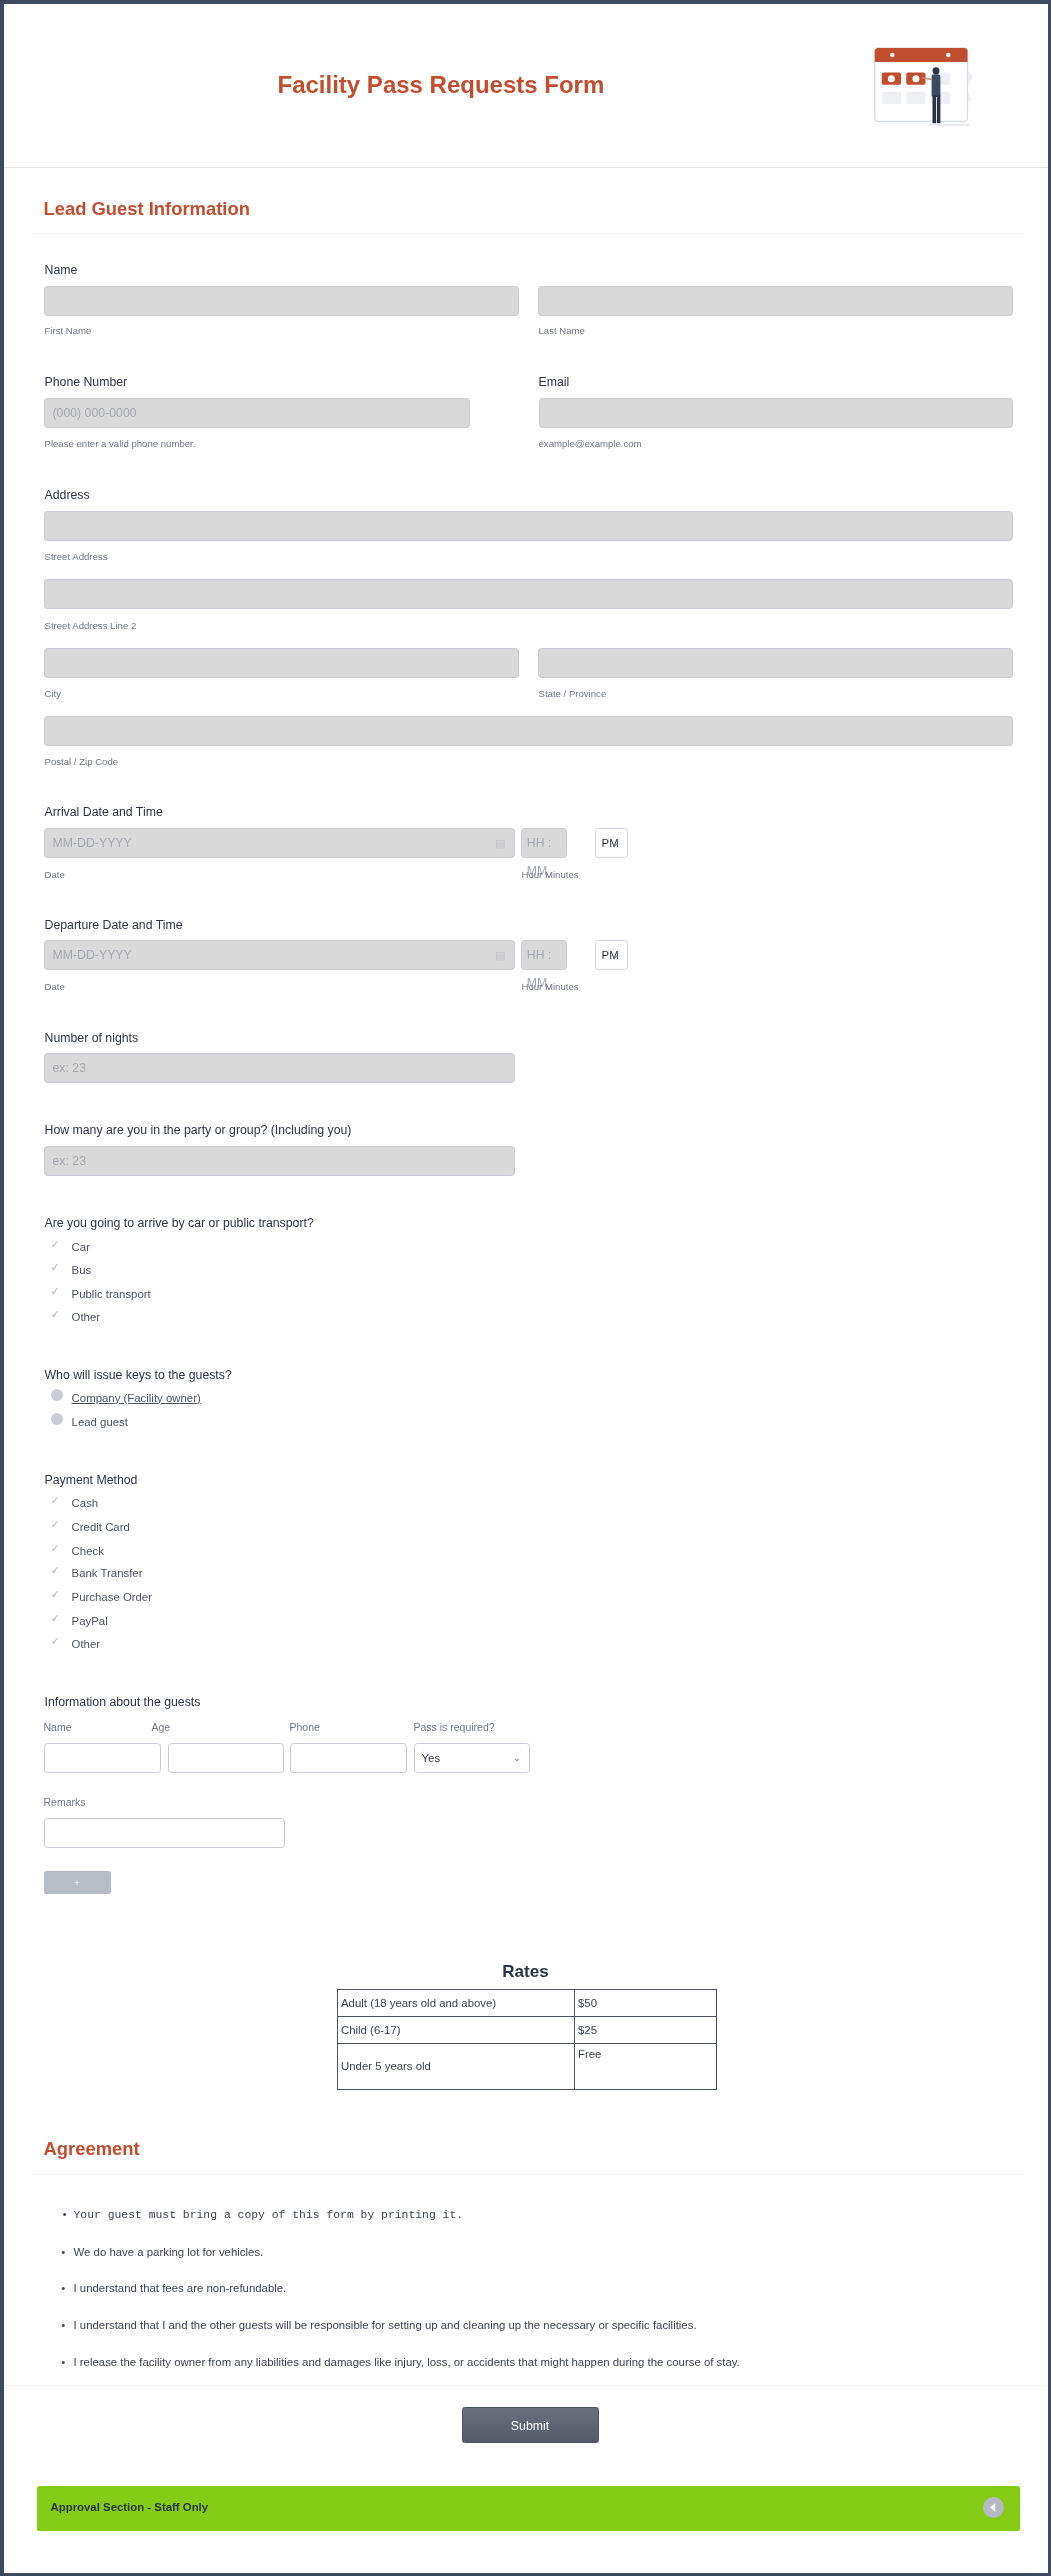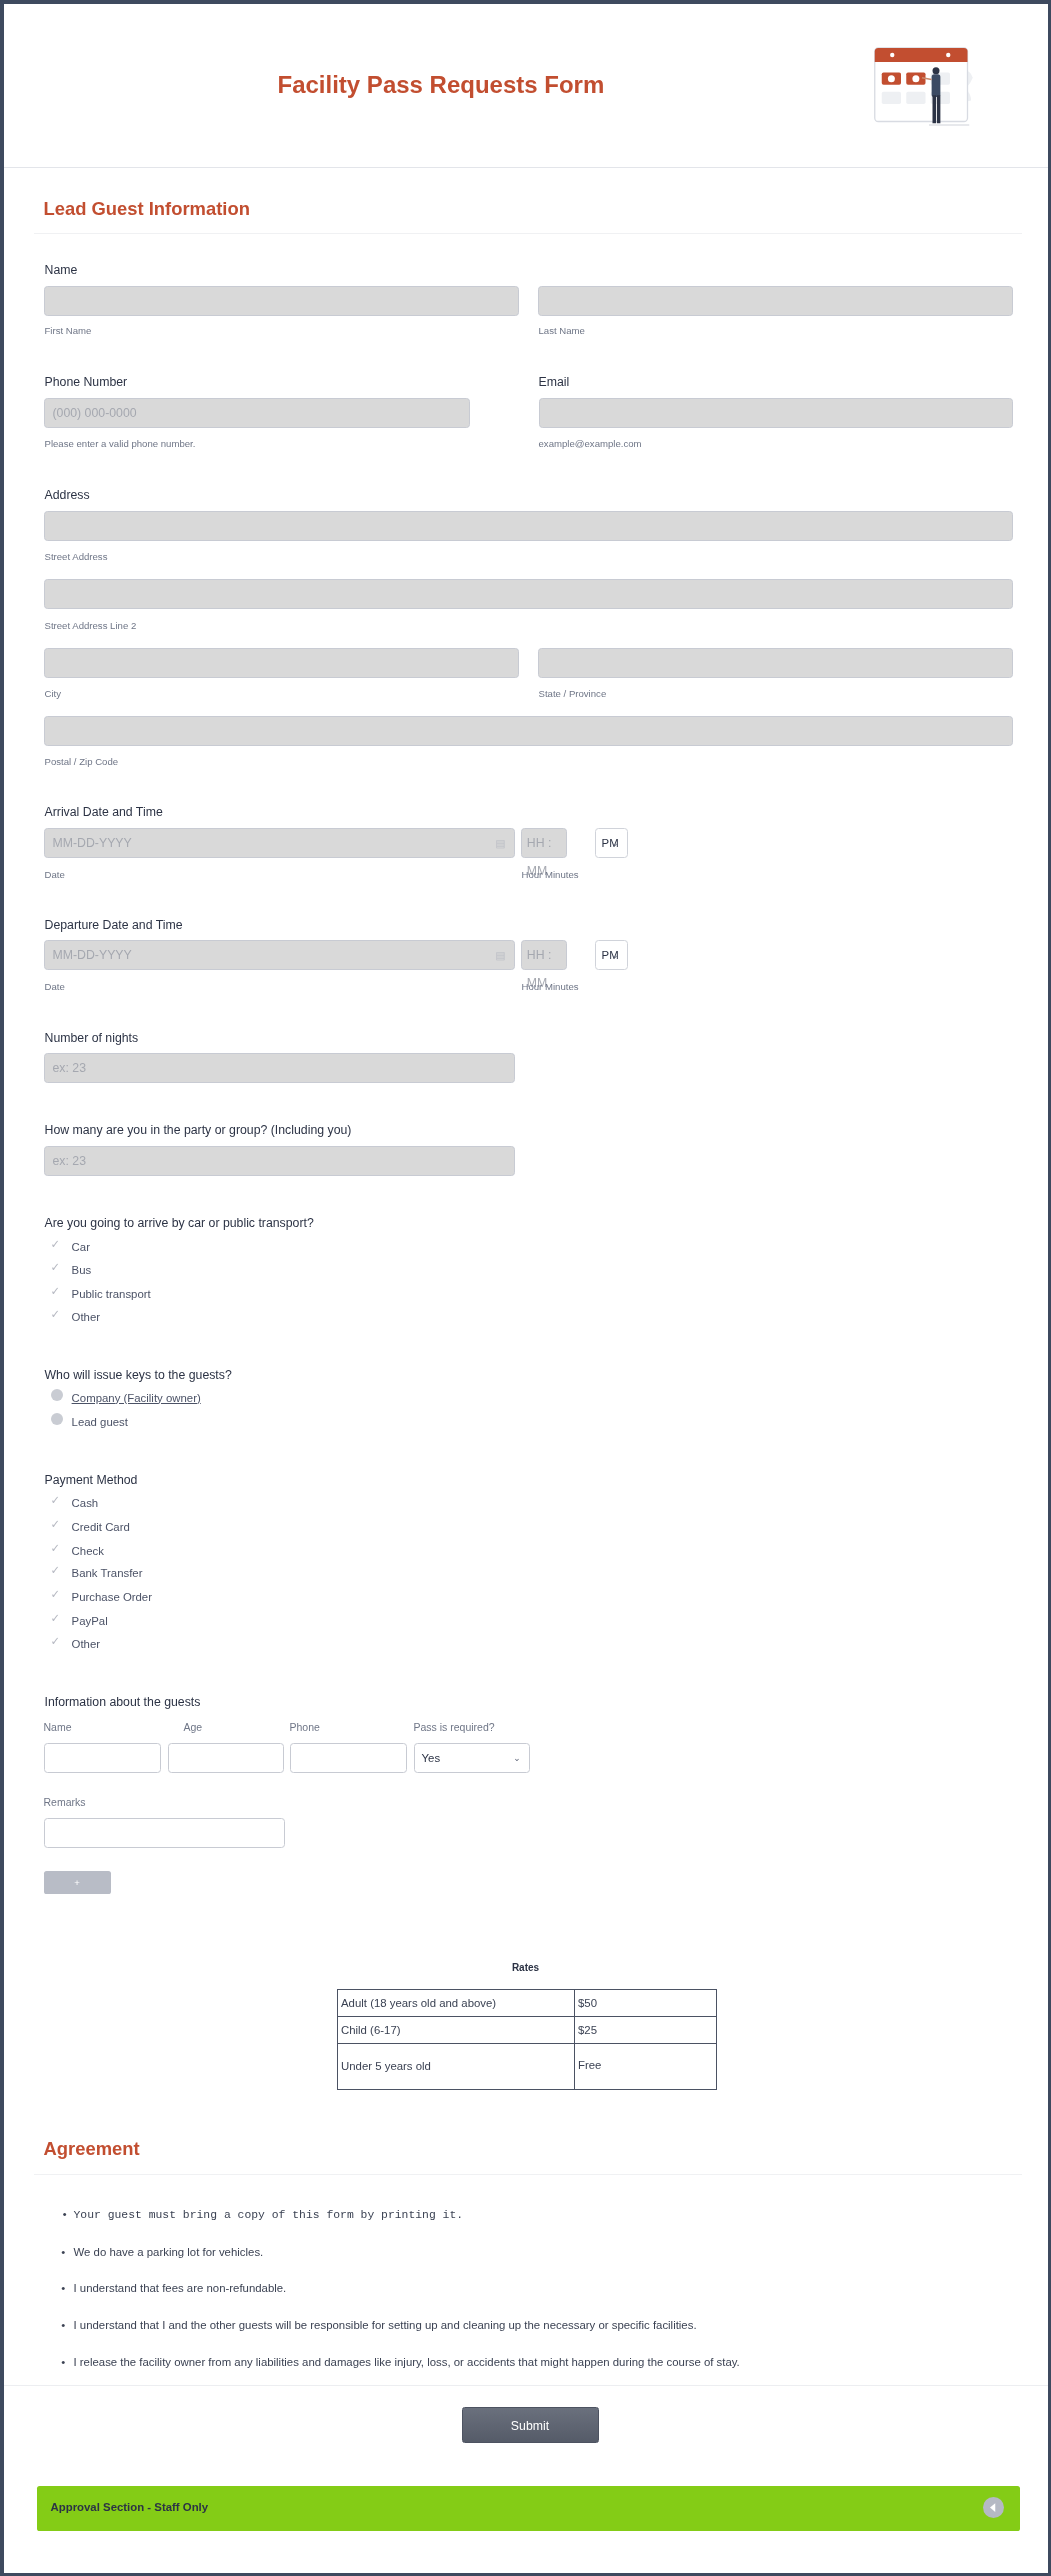--- a/index.html
+++ b/index.html
@@ -170,48 +170,48 @@
       <span class="check">✓</span>
       <span>PayPal</span>
     </div>
   <div class="opt" style="left:47px; top:1634px;">
       <span class="check">✓</span>
       <span>Other</span>
     </div>
 
   <div class="abs label" style="left:41px; top:1691px;">Information about the guests</div>
   <div class="abs" style="left:40px; top:1717px; font-size:10.5px; color:#6f7687;">Name</div>
-  <div class="abs" style="left:180px; top:1717px; font-size:10.5px; color:#6f7687;">Age</div>
+  <div class="abs" style="left:148px; top:1717px; font-size:10.5px; color:#6f7687;">Age</div>
   <div class="abs" style="left:286px; top:1717px; font-size:10.5px; color:#6f7687;">Phone</div>
   <div class="abs" style="left:410px; top:1717px; font-size:10.5px; color:#6f7687;text-align:center;">Pass is required?</div>
   <div class="white-input" style="left:40px; top:1739px; width:117px;"></div>
   <div class="white-input" style="left:164px; top:1739px; width:116px;"></div>
   <div class="white-input" style="left:286px; top:1739px; width:117px;"></div>
   <div class="white-input" style="left:410px; top:1739px; width:116px;">
     <span>Yes</span>
     <span class="sel-chev">⌄</span>
   </div>
   <div class="abs" style="left:40px; top:1792px; font-size:10.5px; color:#6f7687;">Remarks</div>
   <div class="white-input" style="left:40px; top:1814px; width:241px;"></div>
   <div class="abs" style="left:40px; top:1867px; width:67px; height:23px; background:#b8bcc6; border-radius:2.6px; color:#fff; font-size:9.6px; text-align:center; line-height:23px;">+</div>
 
-  <div class="abs" style="left:0; width:1044px; top:1958px; text-align:center; font-size:10px; font-weight:bold; color:#2c3345;">Rates</div>
+  <div class="abs" style="left:0; width:1044px; top:1958px; text-align:center; font-size:17px; font-weight:bold; color:#2c3345;">Rates</div>
   <table class="rates" style="left:333px; top:1985px; width:380px;">
     <tbody>
         <tr style="height:27px;">
       <td style="width:237px;">Adult (18 years old and above)</td>
       <td>$50</td>
     </tr>
     <tr style="height:27px;">
       <td>Child (6-17)</td>
       <td>$25</td>
     </tr>
     <tr style="height:46px;">
       <td>Under 5 years old</td>
-      <td style="vertical-align:top; padding-top:15px;">Free</td>
+      <td style="vertical-align:top; padding-top:4px;">Free</td>
     </tr>
   </tbody>
     </table>
 
   <div class="abs section-title" style="left:40px; top:2134px;">Agreement</div>
   <div class="divider" style="left:30px; top:2170px; width:988px; background:#f0f1f3;"></div>
   <div class="bullet" style="left:70px; top:2205px;font-family:Liberation Mono, monospace;">Your guest must bring a copy of this form by printing it.</div>
   <div class="bullet" style="left:70px; top:2242px;">We do have a parking lot for vehicles.</div>
   <div class="bullet" style="left:70px; top:2278px;">I understand that fees are non-refundable.</div>
   <div class="bullet" style="left:70px; top:2315px;">I understand that I and the other guests will be responsible for setting up and cleaning up the necessary or specific facilities.</div>

